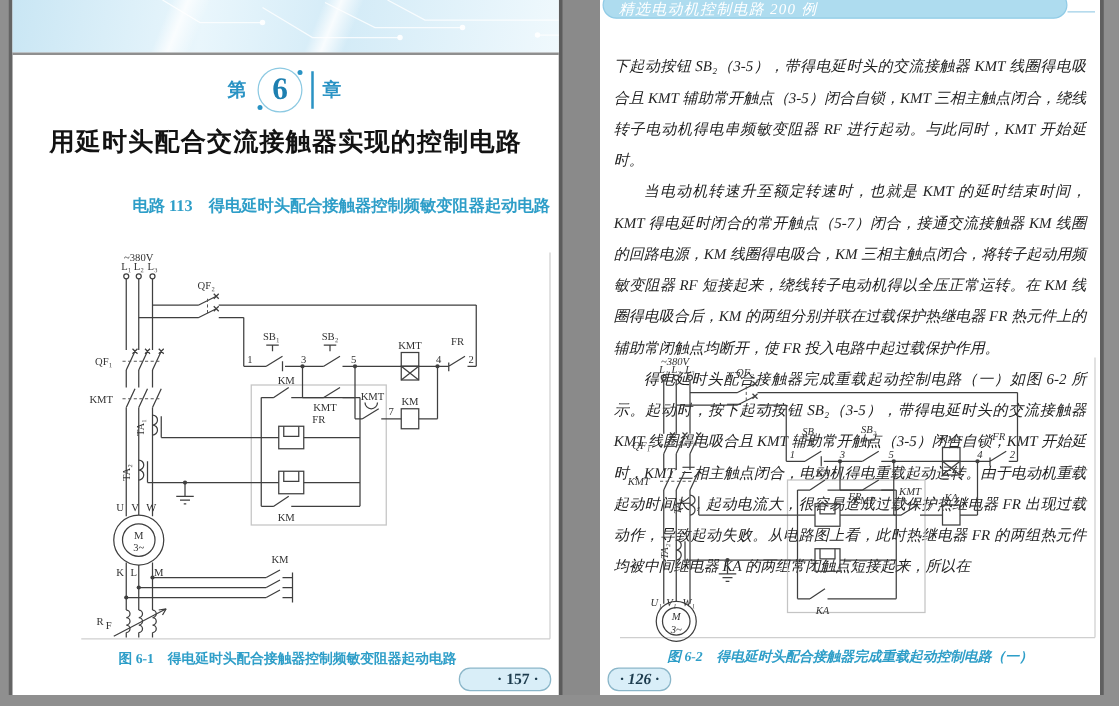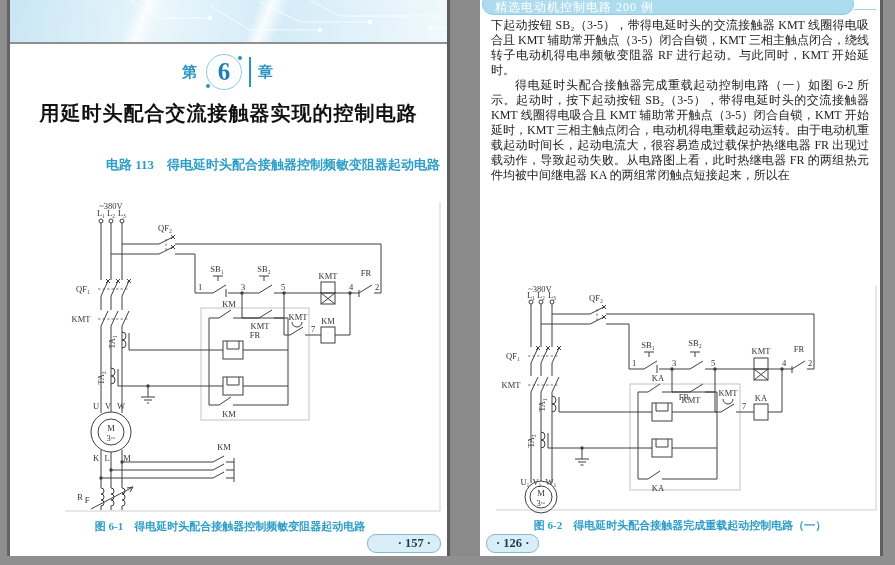--- a/index.html
+++ b/index.html
@@ -4,21 +4,21 @@
 <style>
   html,body{margin:0;padding:0;}
   body{
     width:895px;height:565px;position:relative;overflow:hidden;
     background:#8f8f8f;
     font-family:"Liberation Serif","DejaVu Serif",serif;
     color:#222;
   }
   .page{position:absolute;top:0;background:#ffffff;height:556px;}
   #left-page{left:10px;width:437px;box-shadow:-3px 0 0 #646464,3px 0 0 #5c5c5c;}
-  #right-page{left:480px;width:400px;box-shadow:3px 0 0 #606060;}
+  #right-page{left:480px;width:400px;box-shadow:3px 0 0 #606060;font-style:italic;}
   .seam{position:absolute;top:0;height:556px;background:#8a8a8a;}
 
   
   #band{
     position:absolute;left:0;top:0;width:437px;height:42px;overflow:hidden;
     background:
       linear-gradient(112deg, rgba(255,255,255,0) 55%, rgba(255,255,255,.85) 58%, rgba(255,255,255,0) 62%),
       linear-gradient(112deg, rgba(255,255,255,0) 28%, rgba(255,255,255,.8) 31%, rgba(255,255,255,0) 35%),
       linear-gradient(100deg,#c9e6f4 0%,#e9f6fc 35%,#d3ebf7 60%,#f0f9fd 100%);
     border-bottom:2px solid #8f8f8f;
@@ -36,21 +36,21 @@
   .ch-num{font-size:25px;font-weight:bold;color:#1d7fb0;}
   .ch-dot{position:absolute;width:4px;height:4px;border-radius:50%;background:#2a93c4;}
   .ch-dot.tr{right:-1px;top:1px;} .ch-dot.bl{left:-1px;bottom:1px;}
   .ch-bar{width:2px;height:30px;background:#2a93c4;}
 
   #chapter-title{position:absolute;left:0;top:100px;width:437px;text-align:center;
     font-size:20px;font-weight:bold;color:#121212;letter-spacing:1px;}
 
   .sec-heading{font-size:13px;font-weight:bold;color:#2e9ec8;padding-left:44px;}
   #heading-113{position:absolute;left:52px;top:156px;width:380px;}
-  .body-text{font-size:12px;line-height:15px;text-align:justify;}
+  .body-text{font-size:12px;line-height:25px;text-align:justify;margin-top:23px;}
   #para-113{position:absolute;left:52px;top:179px;width:380px;text-indent:2em;letter-spacing:-0.3px;}
 
   .figure{position:absolute;}
   #figure-1{left:53px;top:200px;width:380px;height:313px;}
   #figure-2{left:14px;top:284px;width:385px;height:231px;}
   .figure svg{display:block;}
   .caption{position:absolute;width:100%;text-align:center;font-size:11px;color:#2e9ec8;font-weight:bold;}
   #caption-1{left:10px;top:519px;width:420px;}
   #caption-2{left:0px;top:518px;width:400px;}
 
@@ -246,20 +246,21 @@
   <div class="page-badge" id="badge-157">· 157 ·</div>
 </div>
 
 <div class="page" id="right-page">
 
   <div id="rp-header">精选电动机控制电路 200 例</div>
   <div id="rp-header-rule"></div>
 
   <div id="rp-text" class="body-text">
     <p>下起动按钮 SB₂（3-5），带得电延时头的交流接触器 KMT 线圈得电吸合且 KMT 辅助常开触点（3-5）闭合自锁，KMT 三相主触点闭合，绕线转子电动机得电串频敏变阻器 RF 进行起动。与此同时，KMT 开始延时。</p>
+    <p class="ind">当电动机转速升至额定转速时，也就是 KMT 的延时结束时间，KMT 得电延时闭合的常开触点（5-7）闭合，接通交流接触器 KM 线圈的回路电源，KM 线圈得电吸合，KM 三相主触点闭合，将转子起动用频敏变阻器 RF 短接起来，绕线转子电动机得以全压正常运转。在 KM 线圈得电吸合后，KM 的两组分别并联在过载保护热继电器 FR 热元件上的辅助常闭触点均断开，使 FR 投入电路中起过载保护作用。</p>
     <p class="ind">得电延时头配合接触器完成重载起动控制电路（一）如图 6-2 所示。起动时，按下起动按钮 SB₂（3-5），带得电延时头的交流接触器 KMT 线圈得电吸合且 KMT 辅助常开触点（3-5）闭合自锁，KMT 开始延时，KMT 三相主触点闭合，电动机得电重载起动运转。由于电动机重载起动时间长，起动电流大，很容易造成过载保护热继电器 FR 出现过载动作，导致起动失败。从电路图上看，此时热继电器 FR 的两组热元件均被中间继电器 KA 的两组常闭触点短接起来，所以在</p>
   </div>
 
   <div class="figure" id="figure-2">
     <svg width="385" height="231" viewBox="0 0 385 231">
       <g>
         <path class="border" d="M382 2 V226 M2 226 H382"></path>
       </g>
       <rect class="grayline" x="136" y="100" width="110" height="106"></rect>
       <g class="wire">

